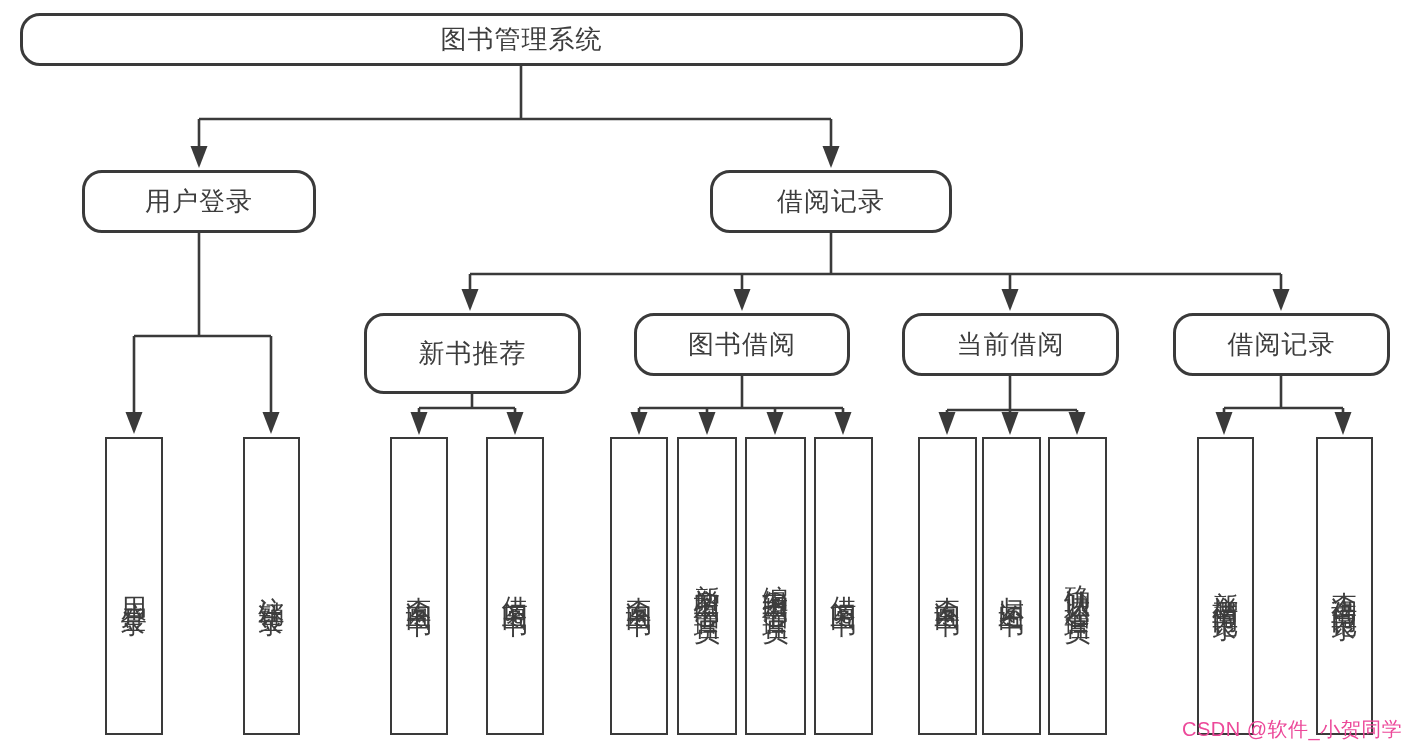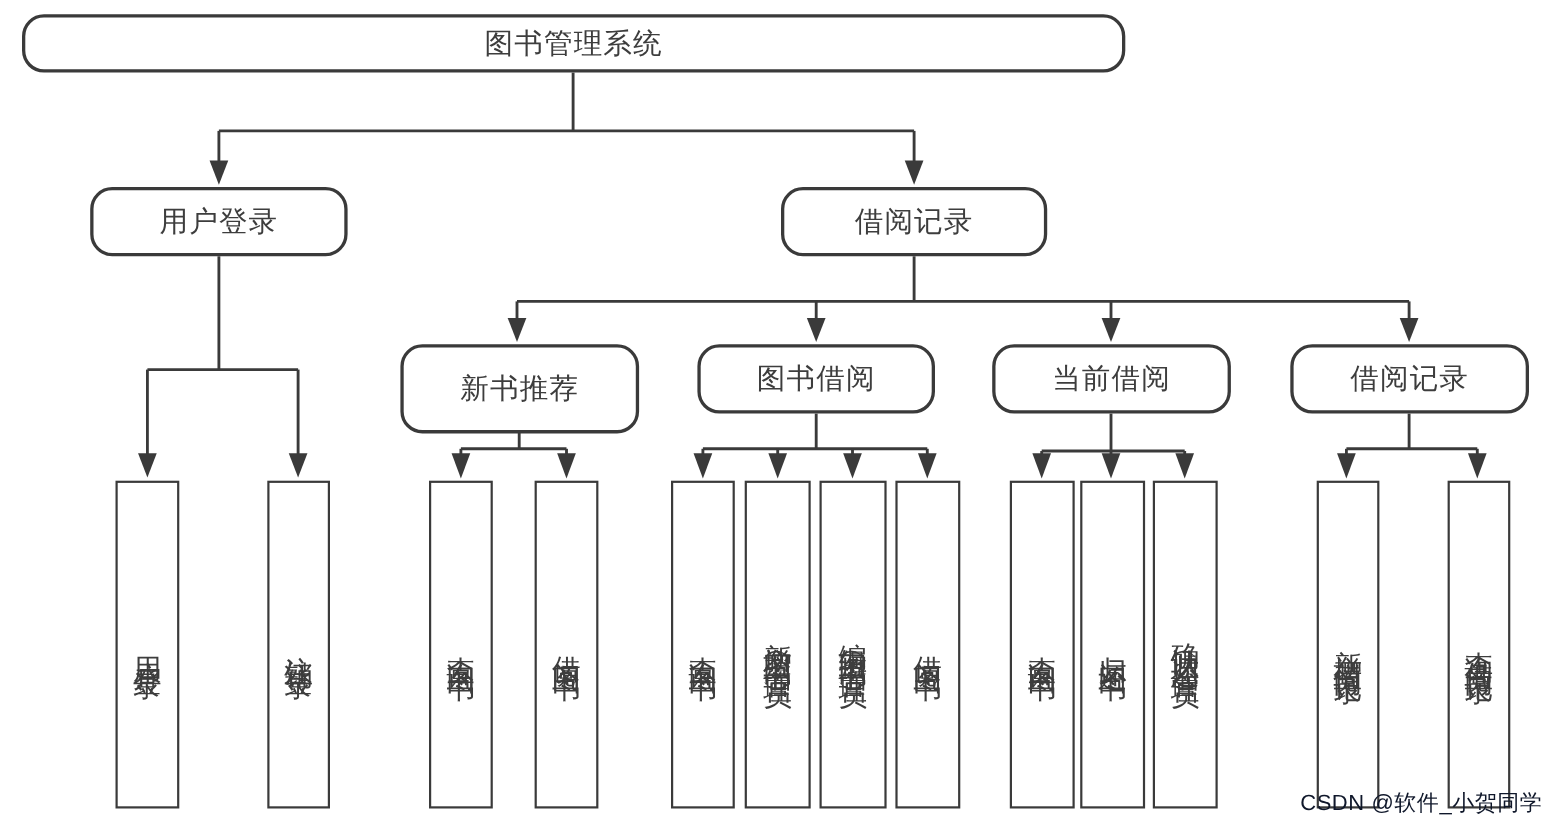--- a/index.html
+++ b/index.html
@@ -36,21 +36,21 @@
     font-size: 26px;
     letter-spacing: 5px;
     line-height: 1.1;
     color: #3d3d3d;
   }
   #watermark {
     position: absolute;
     left: 1182px;
     top: 716px;
     font-size: 20px;
-    color: #0f172a;
+    color: #ec4899;
     letter-spacing: 0.5px;
     white-space: nowrap;
     z-index: 3;
   }
   svg line, svg path { stroke: #3a3a3a; stroke-width: 2.6; fill: none; }
   svg polygon { fill: #3a3a3a; stroke: none; }
 </style>
 </head>
 <body>
 

